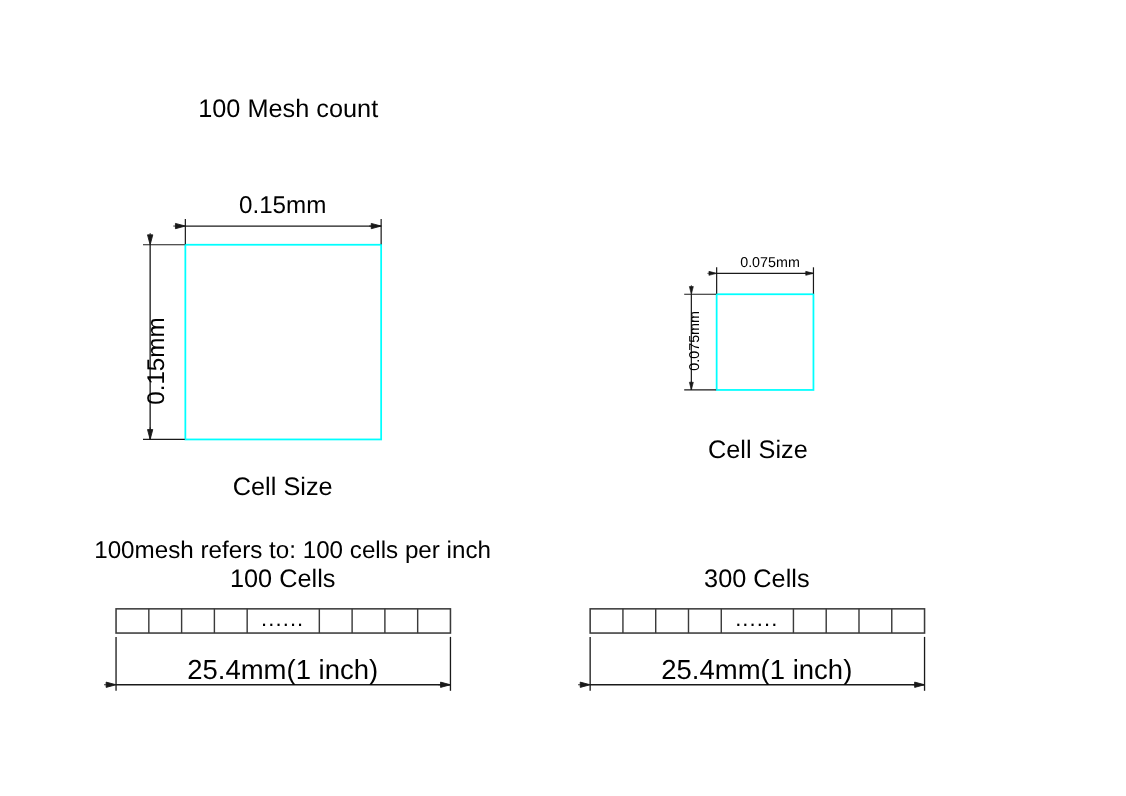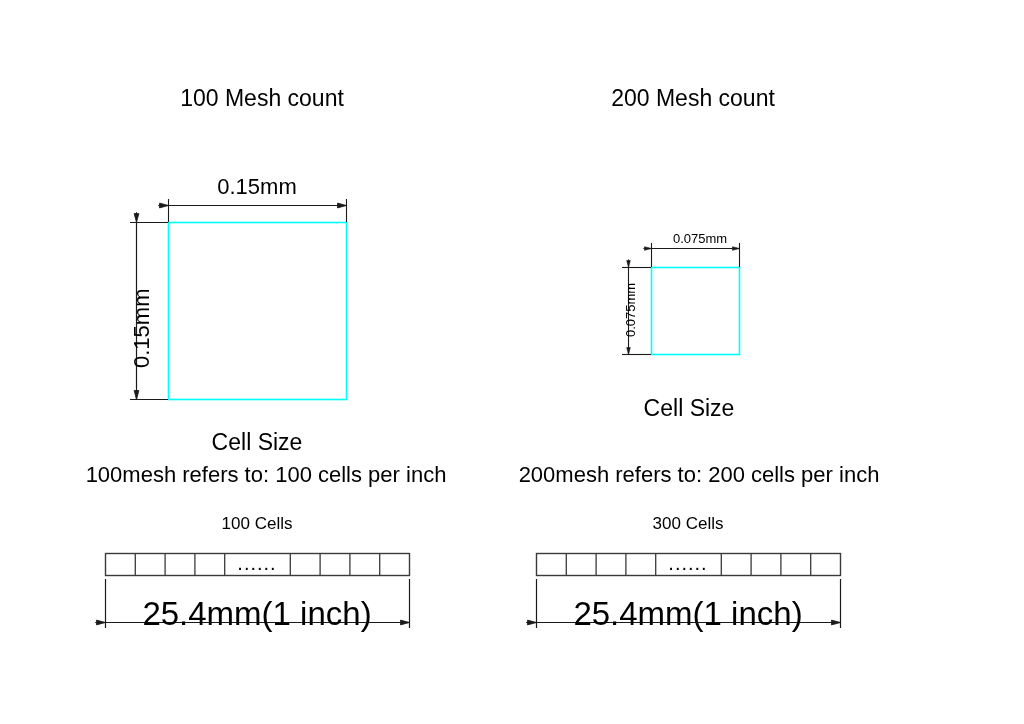--- a/index.html
+++ b/index.html
@@ -40,26 +40,27 @@
   }
   .t-dim-sm {
     font-size: 13px;
   }
   .t-cell {
     font-size: 23px;
     margin-top: 13px;
   }
   .t-refers {
     font-size: 22px;
+    margin-top: 25px;
   }
   .t-cells-label {
-    font-size: 17px;
+    font-size: 23px;
   }
   .t-inch {
-    font-size: 33px;
+    font-size: 25px;
   }
   .vtext {
     position: absolute;
     white-space: nowrap;
     transform-origin: 0 0;
     color: #000;
     line-height: 1;
   }
   svg.overlay {
     position: absolute;
@@ -165,29 +166,27 @@
   <div class="txt t-cell center" style="left:257px; top:418px;">Cell Size</div>
 
   <div class="txt t-refers center" style="left:266px; top:464px;">100mesh refers to: 100 cells per inch</div>
 
   <div class="txt t-cells-label center" style="left:257px; top:515px;">100 Cells</div>
 
   <div class="txt center" style="left:257px; top:553px; font-size:20px; letter-spacing:1px;">......</div>
 
   <div class="txt t-inch center" style="left:257px; top:597px;">25.4mm(1 inch)</div>
 
-  <div class="txt t-title center" style="left:693px; top:87px;">200 Mesh count</div>
 
   <div class="txt t-dim-sm center" style="left:700px; top:232px;">0.075mm</div>
 
   <div class="vtext t-dim-sm" style="left:624px; top:337px; transform: rotate(-90deg);">0.075mm</div>
 
   <div class="txt t-cell center" style="left:689px; top:384px;">Cell Size</div>
 
-  <div class="txt t-refers center" style="left:699px; top:464px;">200mesh refers to: 200 cells per inch</div>
 
   <div class="txt t-cells-label center" style="left:688px; top:515px;">300 Cells</div>
 
   <div class="txt center" style="left:688px; top:553px; font-size:20px; letter-spacing:1px;">......</div>
 
   <div class="txt t-inch center" style="left:688px; top:597px;">25.4mm(1 inch)</div>
 
 </div>
 
 </body></html>

